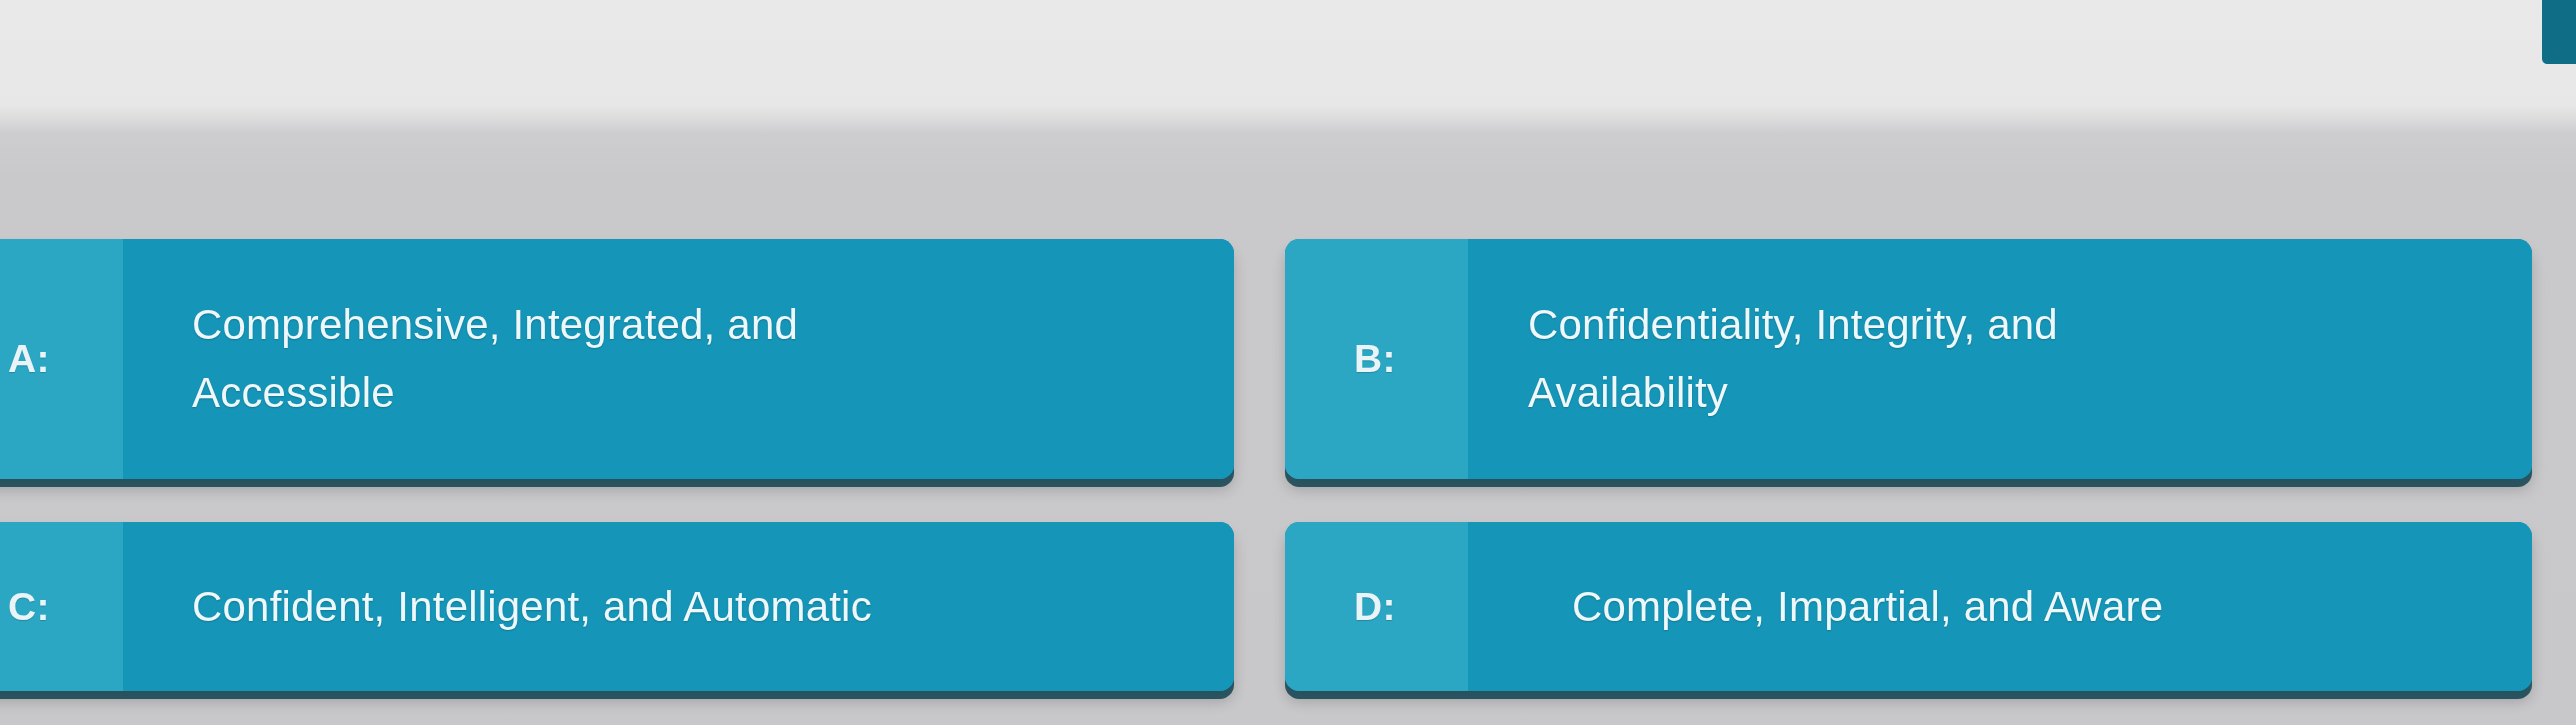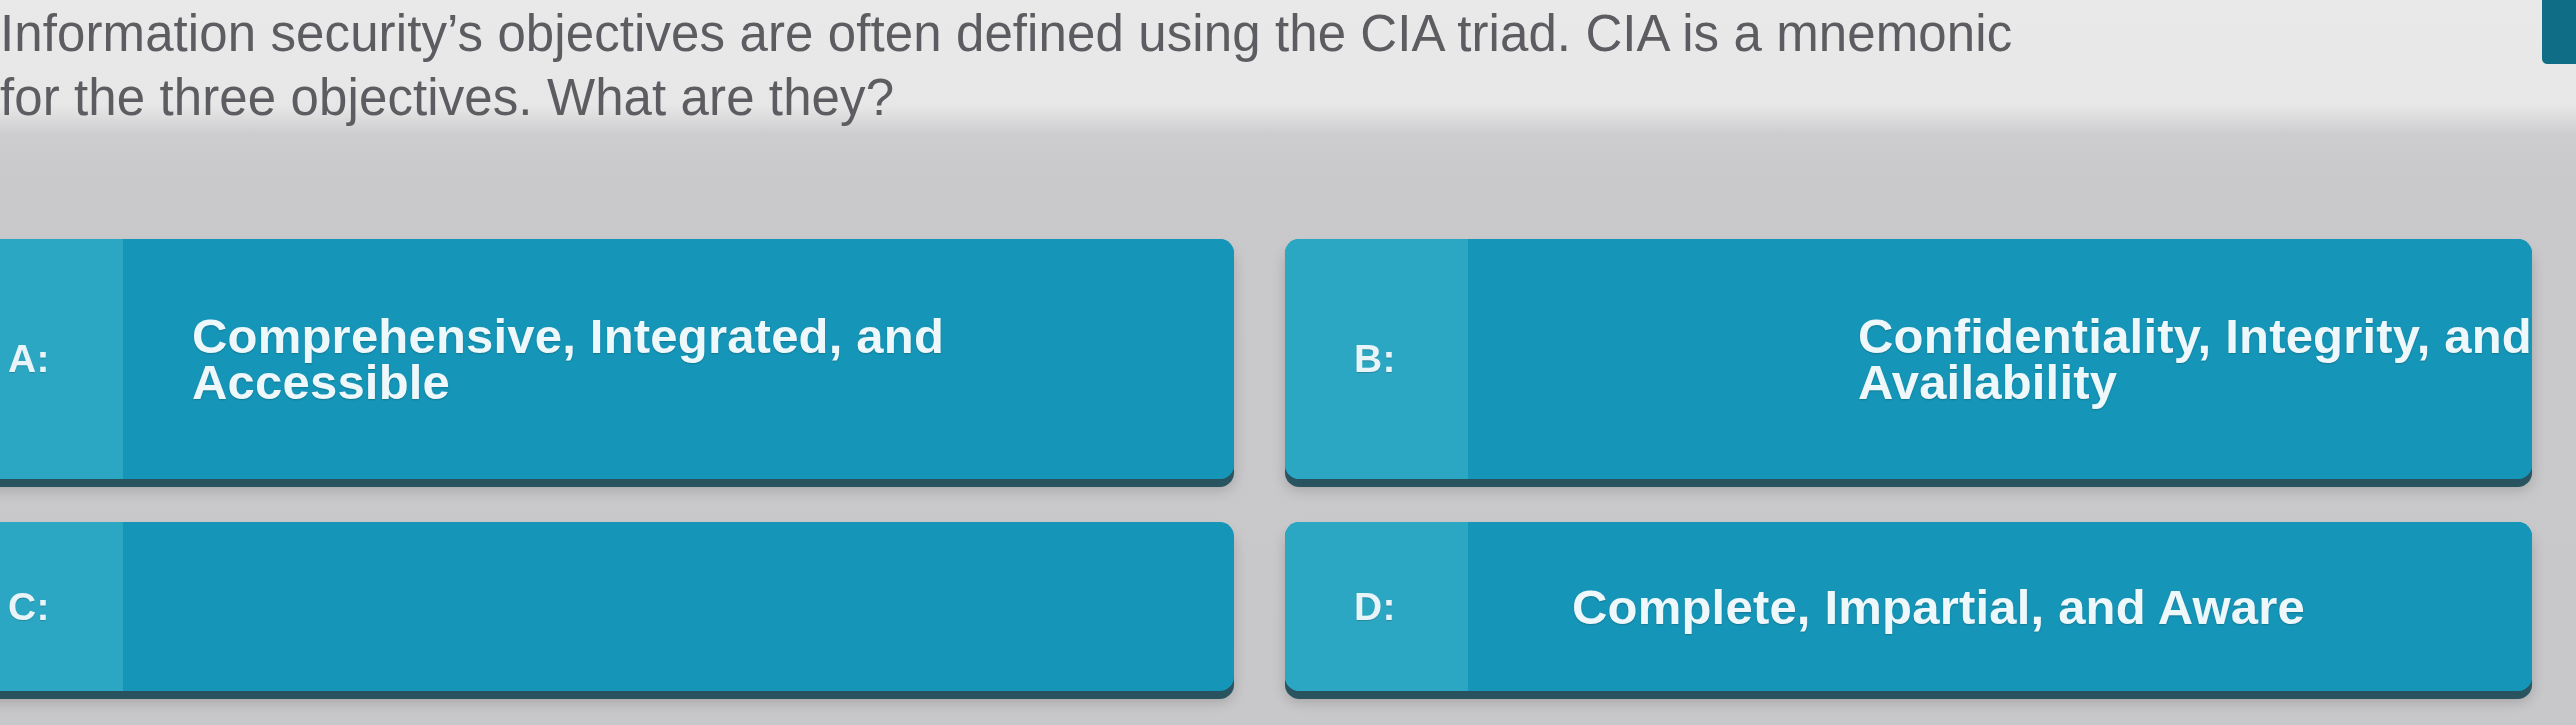--- a/index.html
+++ b/index.html
@@ -90,23 +90,23 @@
     text-shadow: 0 0.9px 0.9px rgba(0,0,0,0.18);
   }
   .option .body {
     flex: 1 1 auto;
     align-self: stretch;
     display: flex;
     align-items: center;
     background: #1596b8;
   }
   .option .body-text {
-    font-size: 49px;
-    line-height: 46px;
-    font-weight: 700;
+    font-size: 42px;
+    line-height: 68px;
+    font-weight: 400;
     color: #eef7fa;
     letter-spacing: 0.2px;
     text-shadow: 0 0.9px 1.8px rgba(0,0,0,0.20);
     white-space: pre-line;
   }
 
   
   .opt-a {
     left: -151px;
     top: 0px;
@@ -116,21 +116,21 @@
   .opt-a .letter-box { width: 274px; padding-left: 159px; box-sizing: border-box; }
   .opt-a .body { padding-left: 69px; box-sizing: border-box; }
 
   .opt-b {
     left: 1285px;
     top: 0px;
     width: 1247px;
     height: 240px;
   }
   .opt-b .letter-box { width: 183px; padding-left: 69px; box-sizing: border-box; }
-  .opt-b .body { padding-left: 96px; box-sizing: border-box; justify-content: flex-end; }
+  .opt-b .body { padding-left: 60px; box-sizing: border-box; }
 
   
   .opt-c {
     left: -151px;
     top: 283px;
     width: 1385px;
     height: 169px;
   }
   .opt-c .letter-box { width: 274px; padding-left: 159px; box-sizing: border-box; }
   .opt-c .body { padding-left: 69px; box-sizing: border-box; }
@@ -144,22 +144,20 @@
   .opt-d .letter-box { width: 183px; padding-left: 69px; box-sizing: border-box; }
   .opt-d .body { padding-left: 104px; box-sizing: border-box; }
 </style>
 </head>
 <body>
 
 <div id="screen">
 
   <div class="corner-sliver"></div>
 
-  <div class="question">Information security’s objectives are often defined using the CIA triad. CIA is a mnemonic
-for the three objectives. What are they?</div>
 
   <div class="options">
 
     <div class="option opt-a">
       <div class="letter-box">
         <span class="letter">A:</span>
       </div>
       <div class="body">
         <span class="body-text">Comprehensive, Integrated, and
 Accessible</span>
@@ -173,20 +171,23 @@
       <div class="body">
         <span class="body-text">Confidentiality, Integrity, and
 Availability</span>
       </div>
     </div>
 
     <div class="option opt-c">
       <div class="letter-box">
         <span class="letter">C:</span>
       </div>
+      <div class="body">
+        <span class="body-text">Confident, Intelligent, and Automatic</span>
+      </div>
     </div>
 
     <div class="option opt-d">
       <div class="letter-box">
         <span class="letter">D:</span>
       </div>
       <div class="body">
         <span class="body-text">Complete, Impartial, and Aware</span>
       </div>
     </div>

